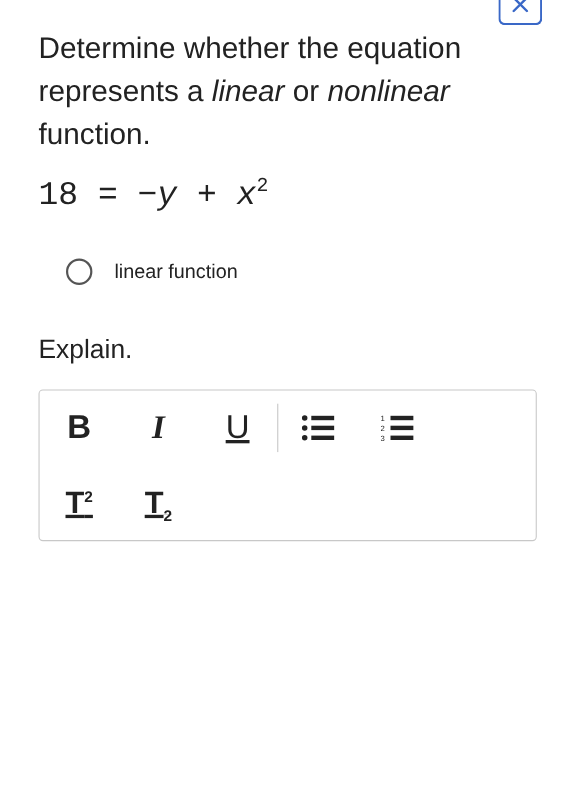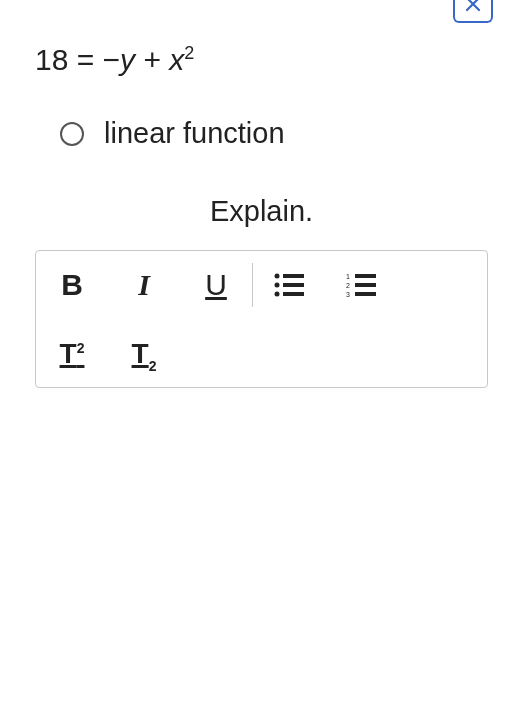--- a/index.html
+++ b/index.html
@@ -33,46 +33,45 @@
     overflow: hidden;
   }
   .close-icon-wrap svg { stroke: #3a68c7; }
   .prompt {
     font-size: 27px;
     line-height: 1.45;
     margin-bottom: 18px;
   }
   .prompt .italic { font-style: italic; }
   .equation {
-    font-family: Liberation Sans, sans-serif;
+    font-family: Liberation Mono, monospace;
     font-size: 30px;
     margin: 18px 0 40px 0;
   }
   .equation .var { font-style: italic; }
   .equation .sup { font-size: 0.6em; vertical-align: super; }
   .options { margin-left: 25px; margin-bottom: 45px; }
   .option-row {
     display: flex;
     align-items: center;
     gap: 20px;
     margin-bottom: 28px;
     cursor: pointer;
   }
   .radio {
     width: 24px;
     height: 24px;
     border: 2px solid #555;
     border-radius: 50%;
     flex-shrink: 0;
   }
-  .option-label { font-size: 29px; }
+  .option-label { font-size: 18px; }
   .explain-label {
-    font-size: 29px;
+    font-size: 24px;
     margin-bottom: 22px;
-    text-align: center;
   }
   .editor {
     border: 1px solid #c8c8c8;
     border-radius: 4px;
     overflow: hidden;
   }
   .toolbar-row {
     display: flex;
     align-items: center;
     height: 68px;
@@ -108,20 +107,23 @@
 
 <div class="close-icon-wrap">
   <svg width="18" height="18" viewBox="0 0 18 18" fill="none" stroke-width="2.2" stroke-linecap="round">
     <line x1="3" y1="3" x2="15" y2="15"></line>
     <line x1="15" y1="3" x2="3" y2="15"></line>
   </svg>
 </div>
 
 <div class="container">
 
+  <div class="prompt">
+    <span>Determine whether the equation represents a </span><span class="italic">linear</span><span> or </span><span class="italic">nonlinear</span><span> function.</span>
+  </div>
 
   <div class="equation">
     <span>18</span><span> = </span><span>−</span><span class="var">y</span><span> + </span><span class="var">x</span><span class="sup">2</span>
   </div>
 
   <div class="options">
     <div class="option-row">
       <div class="radio"></div>
       <div class="option-label">linear function</div>
     </div>

